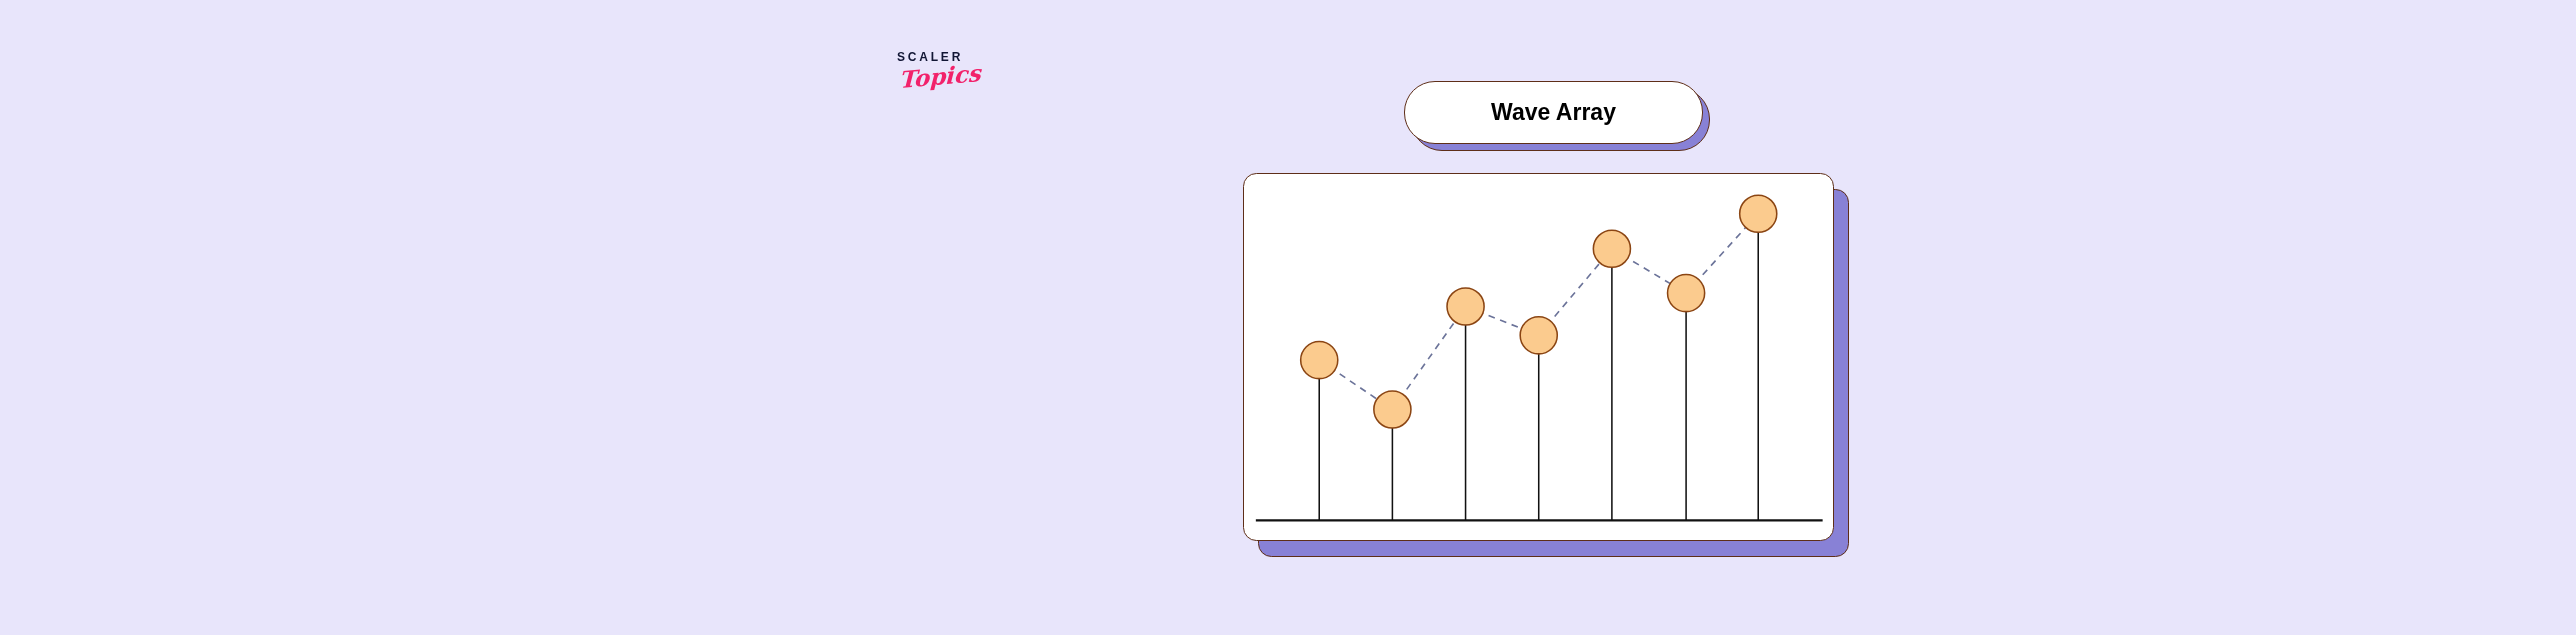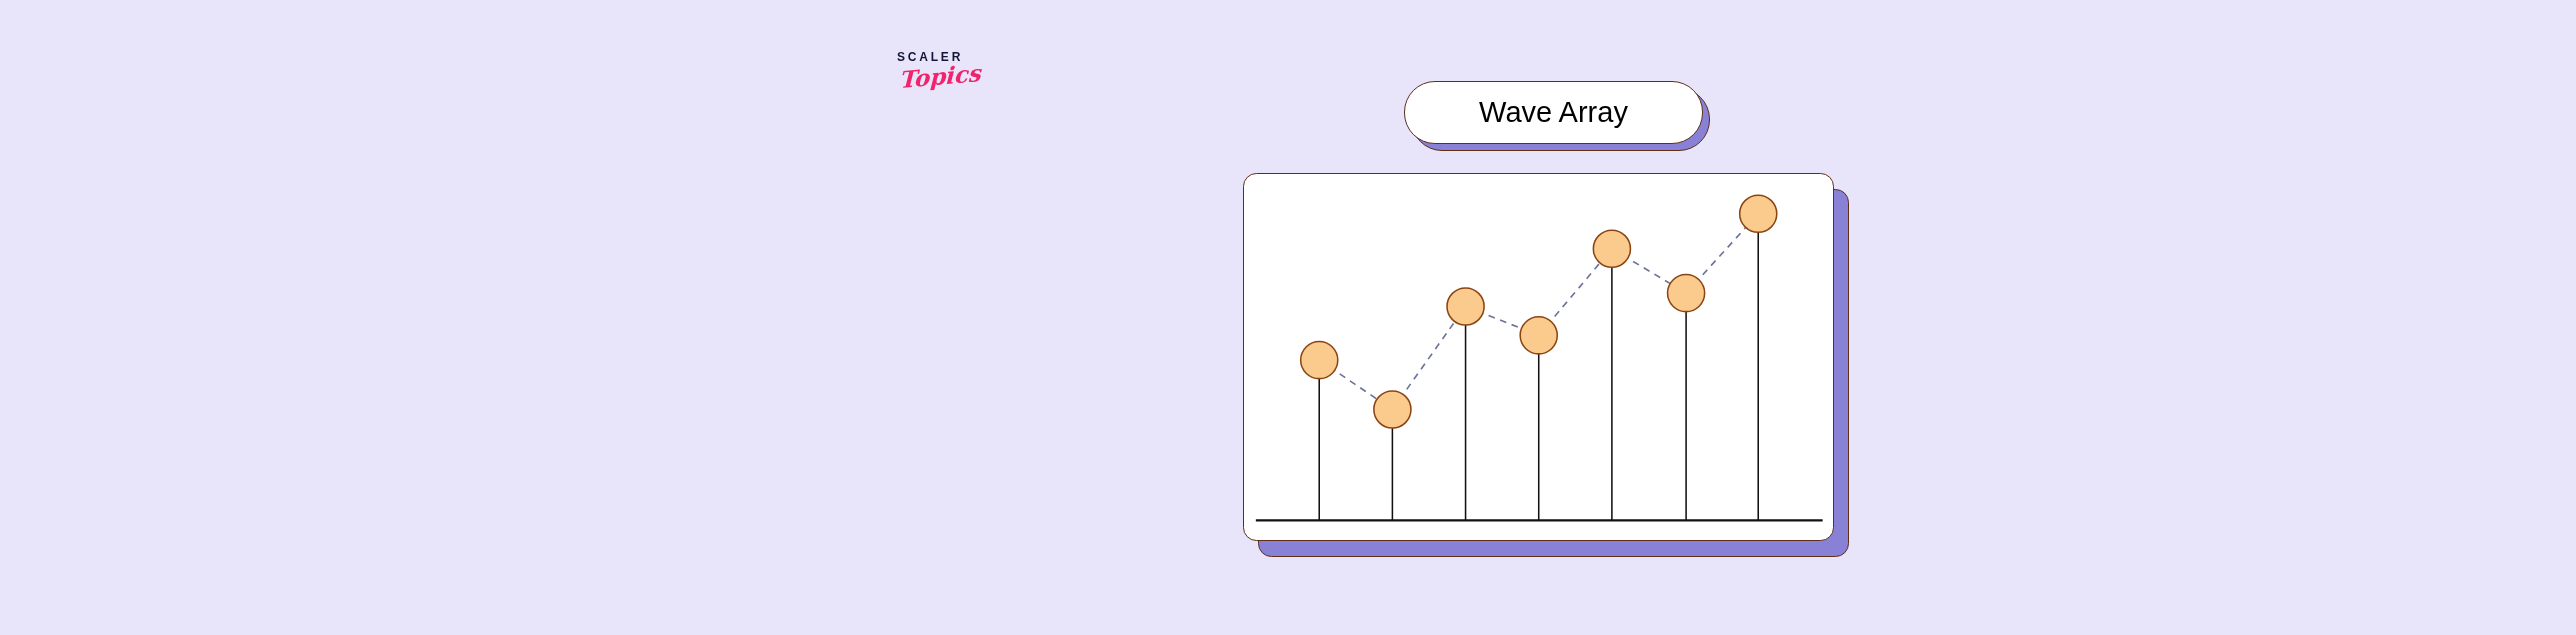--- a/index.html
+++ b/index.html
@@ -83,22 +83,22 @@
     background: #FFFFFF;
     border: 1px solid #5E2E18;
     border-radius: 31px;
     box-sizing: border-box;
     display: flex;
     align-items: center;
     justify-content: center;
   }
   #title-pill-label {
     font-family: "Liberation Sans", sans-serif;
-    font-weight: normal;
-    font-size: 29px;
+    font-weight: bold;
+    font-size: 23px;
     color: #000000;
     letter-spacing: 0px;
     white-space: nowrap;
   }
 
   
   #chart-card-wrap {
     position: absolute;
     left: 1243px;
     top: 173px;

